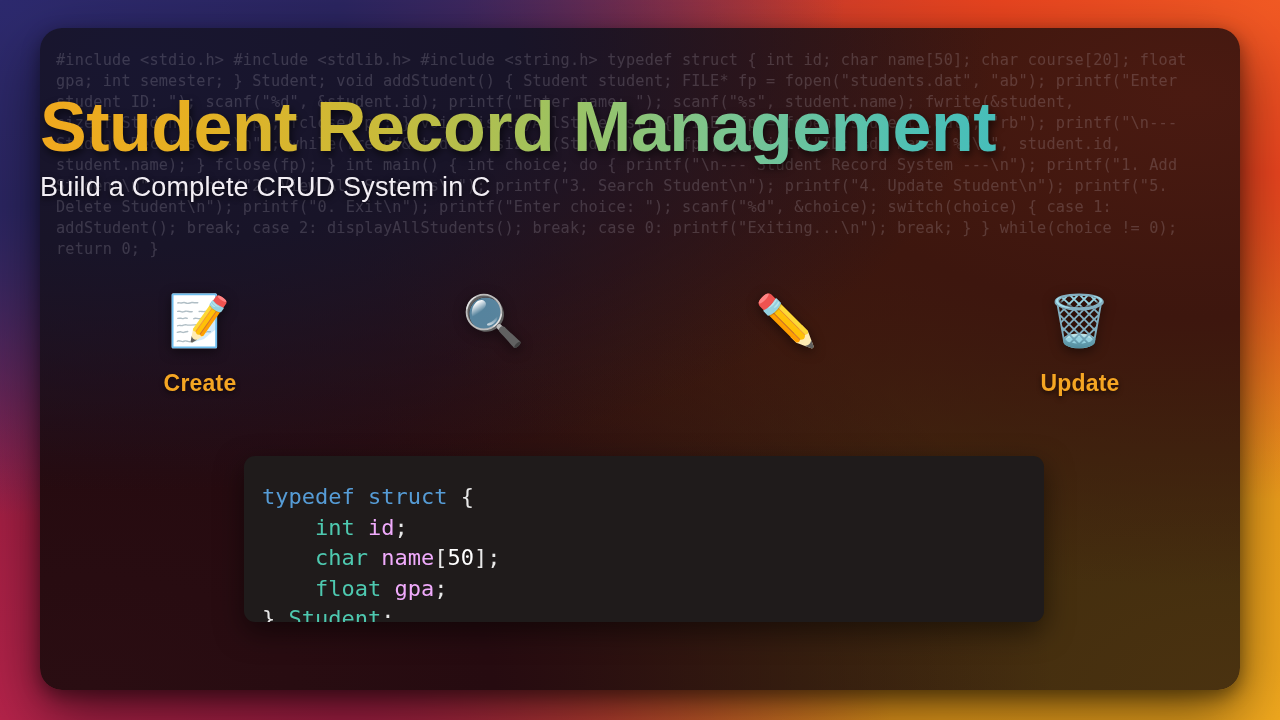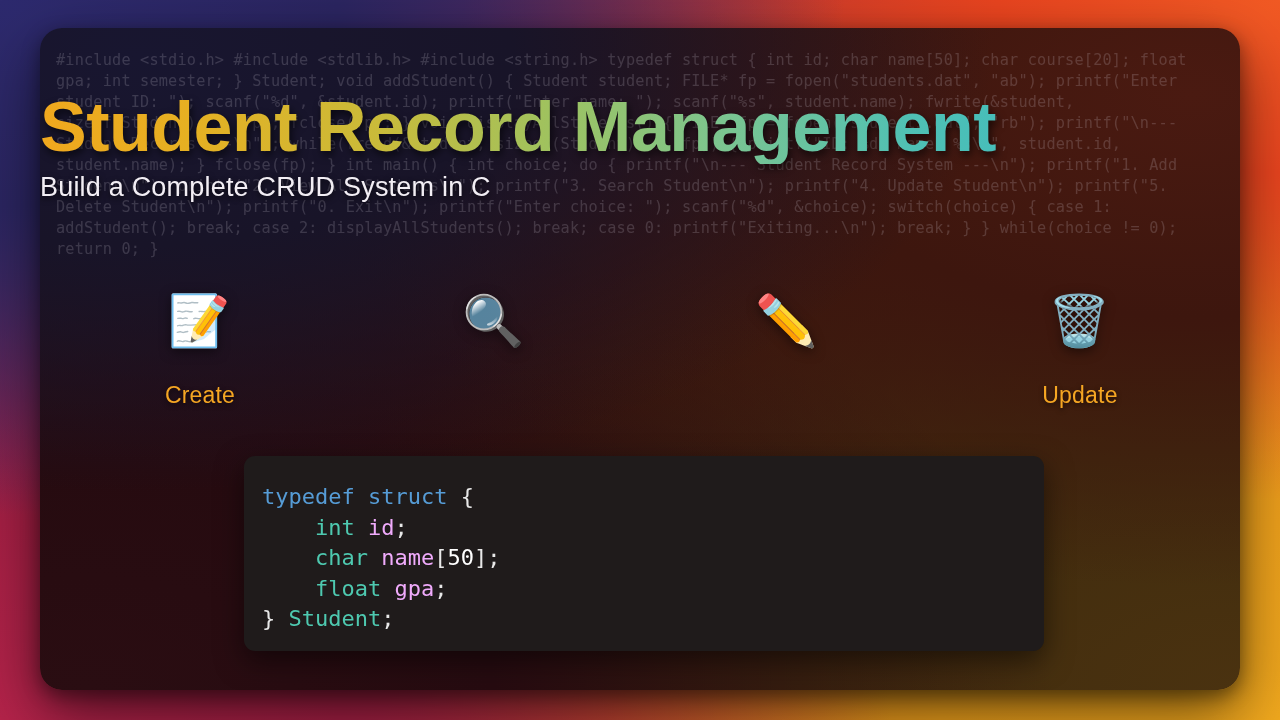--- a/index.html
+++ b/index.html
@@ -118,35 +118,35 @@
 
   .crud-glyph {
     font-size: 50px;
     line-height: 62px;
     display: block;
     filter: drop-shadow(0 3px 6px rgba(0,0,0,0.5));
   }
 
   .crud-label {
     display: block;
-    margin-top: 30px;
+    margin-top: 18px;
     font-size: 23px;
-    font-weight: 400;
+    font-weight: 700;
     color: #f5a623;
     letter-spacing: 0.2px;
     text-shadow: 0 2px 5px rgba(0,0,0,0.6);
   }
 
   
   #code-panel {
     position: absolute;
     left: 204px;
     top: 428px;
     width: 800px;
-    height: 195px;
+    height: 166px;
     background: #1f1b1b;
     border-radius: 11px;
     box-shadow: 0 10px 28px rgba(0,0,0,0.5);
     padding: 26px 0 26px 18px;
     font-family: "DejaVu Sans Mono", "Liberation Mono", monospace;
     font-size: 22px;
     line-height: 30.5px;
     white-space: pre;
     color: #e6e6e6;
     overflow: hidden;

